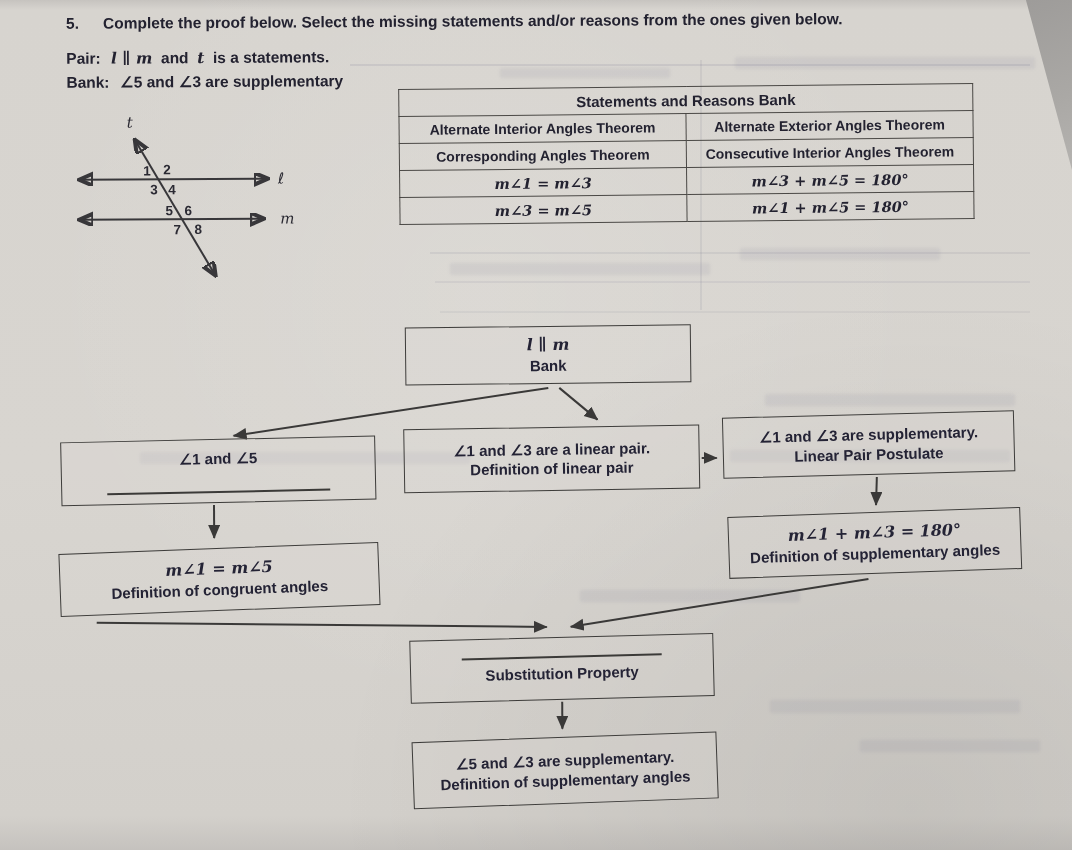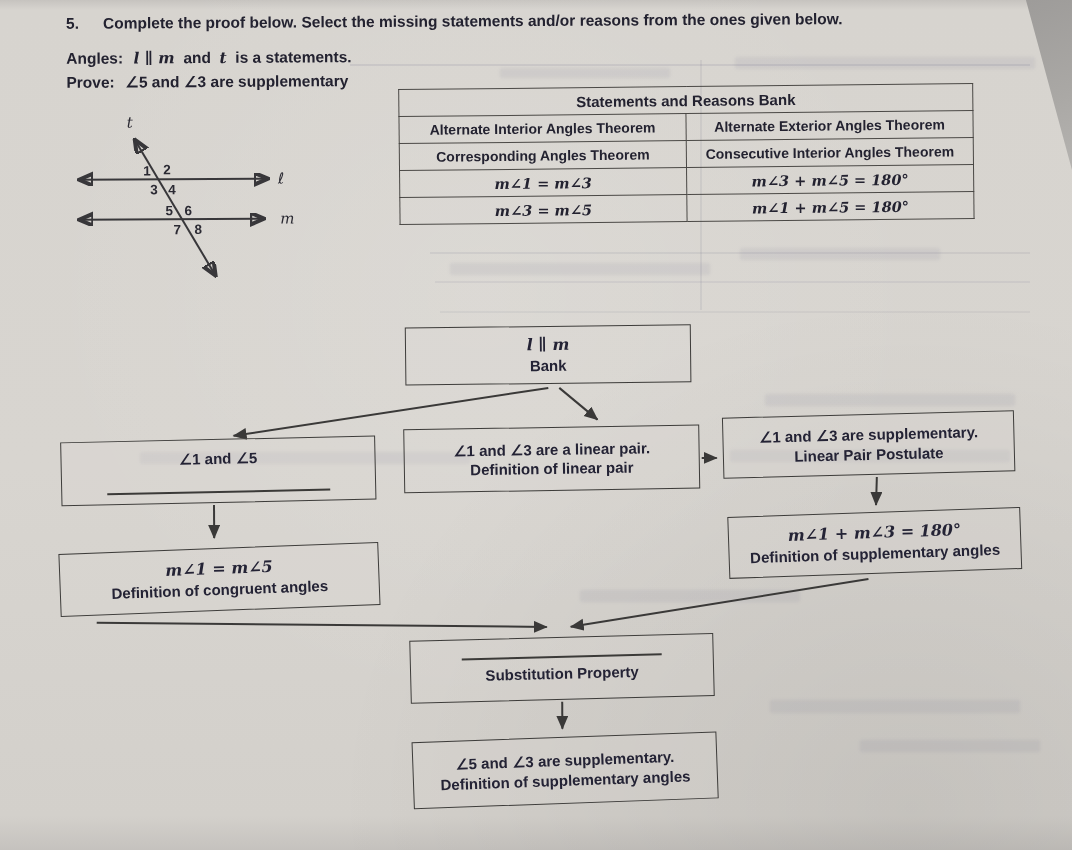--- a/index.html
+++ b/index.html
@@ -80,28 +80,28 @@
 
   <div class="desk-corner"></div>
 
   <div class="content">
 
     <div class="title-row">
       <span class="num">5.</span>
       <span>Complete the proof below. Select the missing statements and/or reasons from the ones given below.</span>
     </div>
     <div class="gp-line" style="top:46px;">
-      <span class="lbl">Angles:</span>
+      <span class="lbl">Pair:</span>
       <span class="math">l ∥ m</span>&nbsp;
       <span>and</span>&nbsp;
       <span class="math">t</span>&nbsp;
       <span>is a statements.</span>
     </div>
     <div class="gp-line" style="top:71px;">
-      <span class="lbl">Prove:</span>
+      <span class="lbl">Bank:</span>
       <span>∠5 and ∠3 are supplementary</span>
     </div>
 
     <table class="bank">
       <tbody>
           <tr>
             <th colspan="2">Statements and Reasons Bank</th>
           </tr>
       <tr>
         <td>Alternate Interior Angles Theorem</td>

